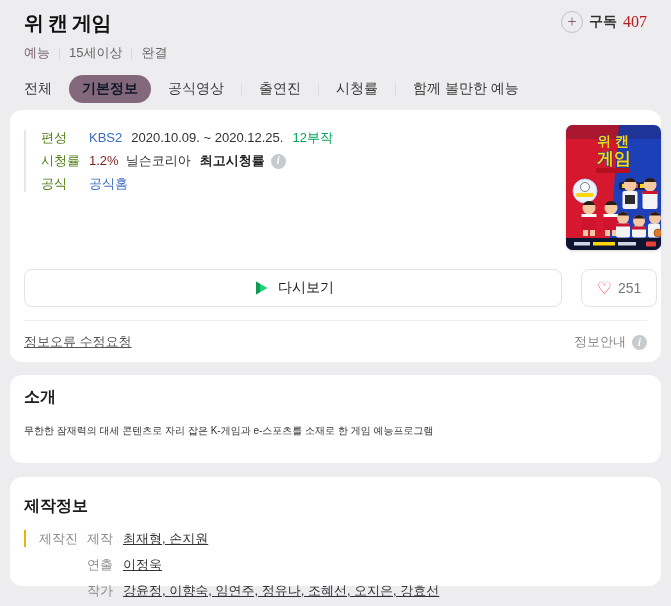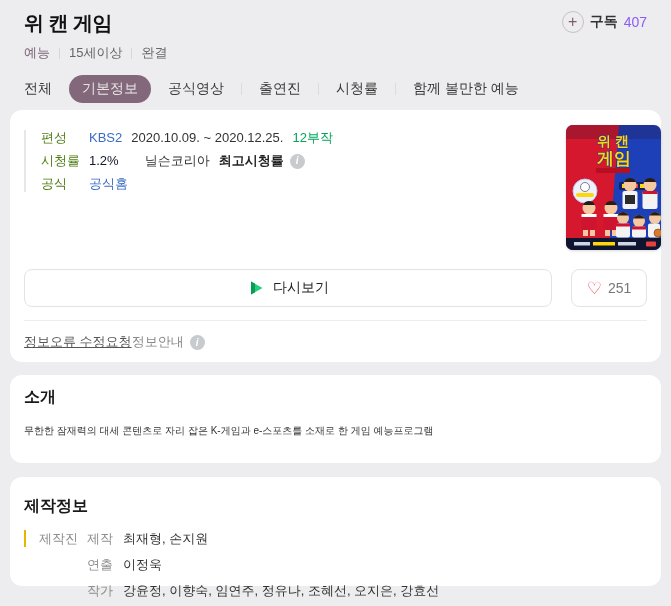--- a/index.html
+++ b/index.html
@@ -7,100 +7,100 @@
   body {
     font-family:"Liberation Sans","DejaVu Sans",sans-serif;
     background:#edecee;
     color:#222;
     overflow:hidden;
   }
   .page { width:671px; height:606px; overflow:hidden; }
 
   
   .header { padding:10px 24px 0 24px; }
-  .title-row { display:flex; justify-content:space-between; align-items:flex-start; }
+  .title-row { display:flex; justify-content:space-between; align-items:flex-start;font-family:Liberation Serif, serif; }
   .show-title { font-size:20px; font-weight:bold; color:#111; letter-spacing:-0.5px; }
   .subscribe { display:flex; align-items:center; gap:6px; cursor:pointer; margin-top:1px; }
   .plus-circle {
     width:22px; height:22px; border:1px solid #c9c0c9; border-radius:50%;
     color:#7d5c72; font-size:16px; line-height:20px; text-align:center; background:transparent;
   }
   .subscribe-label { font-size:14px; font-weight:bold; color:#333; }
-  .subscribe-count { font-size:14px; color:#8b5cf6; }
+  .subscribe-count { font-size:16px; color:#b91c1c; }
 
   .tags-row { display:flex; align-items:center; margin-top:7px; font-size:13px; color:#666; }
   .tag-genre { color:#7a6374; }
   .v-sep { width:1px; height:11px; background:#d9d4d9; margin:0 9px; }
 
   
   .tabs { display:flex; align-items:center; margin-top:13px; font-size:14px; color:#3a3a3a; }
   .tab { margin-right:17px; cursor:pointer; white-space:nowrap; }
   .tab-active {
-    background:#82687a; color:#e5e5e5; font-weight:normal;
+    background:#82687a; color:#0f172a; font-weight:bold;
     padding:5px 13px; border-radius:16px; margin-right:17px;
   }
   .tab-sep { width:1px; height:12px; background:#dcdcdc; margin-right:17px; }
 
   
   .card { background:#fff; border-radius:12px; margin:0 10px; }
   .card-main { margin-top:7px; position:relative; height:252px; padding:17px 14px 10px 14px; }
 
   .info-table { border-left:2px solid #eae5ea; padding-left:15px; margin-top:3px; width:500px; }
   .info-row { display:flex; align-items:center; font-size:13px; margin-bottom:7px; line-height:16px; }
   .info-label { width:48px; flex-shrink:0; color:#4d7c0f; }
   .link-blue { color:#3a6cc4; cursor:pointer; }
   .info-plain { color:#333; }
   .gap-r { margin-right:9px; }
   .txt-green { color:#03a35c; }
-  .txt-red { color:#0f172a; margin-right:26px; }
+  .txt-red { color:#7f1d1d; margin-right:7px; }
   .txt-bold { font-weight:bold; color:#222; }
   .info-icon {
     display:inline-flex; align-items:center; justify-content:center;
     width:15px; height:15px; border-radius:50%; background:#c7cbce; color:#fff;
     font-size:10px; font-weight:bold; margin-left:6px; cursor:pointer; font-style:italic;
   }
 
   .poster {
     position:absolute; top:15px; right:0; width:95px; height:125px;
     border-radius:7px; overflow:hidden; cursor:pointer;
     box-shadow:0 1px 3px rgba(0,0,0,0.15);
   }
 
-  .actions-row { position:absolute; left:14px; right:14px; top:159px; display:flex; gap:19px; height:38px; }
+  .actions-row { position:absolute; left:14px; right:4px; top:159px; display:flex; gap:19px; height:38px; }
   .replay-btn {
     flex:1; border:1px solid #e3e3e3; border-radius:8px; background:#fff;
     display:flex; align-items:center; justify-content:center; gap:8px;
     font-size:14px; color:#222; cursor:pointer;
   }
   .heart-btn {
     width:76px; border:1px solid #e3e3e3; border-radius:8px; background:#fff;
     display:flex; align-items:center; justify-content:center; gap:6px;
     font-size:14px; color:#777; cursor:pointer;
   }
   .heart-glyph { color:#ef4c63; font-size:17px; line-height:17px; }
 
   .card-divider { position:absolute; left:14px; right:14px; top:210px; height:1px; background:#ededed; }
-  .bottom-links { position:absolute; left:14px; right:14px; top:223px; display:flex; justify-content:flex-start; align-items:center; font-size:13px; }
+  .bottom-links { position:absolute; left:14px; right:14px; top:223px; display:flex; justify-content:space-between; align-items:center; font-size:13px; }
   .report-link { color:#555; text-decoration:underline; cursor:pointer; }
   .guide-wrap { display:flex; align-items:center; color:#888; }
 
   
   .card-intro { margin-top:13px; height:88px; padding:12px 14px; }
   .section-title { font-size:16px; font-weight:bold; color:#1a1a1a; }
   .intro-body { margin-top:13px; font-size:10px; color:#333; line-height:19px; }
 
   .card-prod { margin-top:14px; height:109px; padding:19px 14px; }
   .prod-table { display:flex; margin-top:13px; font-size:13px; }
   .prod-group-label {
     border-left:2px solid #eab308; padding-left:13px; color:#8d8d8d;
     width:63px; flex-shrink:0; height:17px;
   }
   .prod-row { display:flex; margin-bottom:9px; line-height:17px; }
   .prod-row-label { color:#8d8d8d; margin-right:10px; flex-shrink:0; }
-  .prod-row-value { color:#333; }
+  .prod-row-value { color:#333;text-decoration:underline; }
 </style>
 </head>
 <body>
 
 <div class="page">
 
   <div class="header">
     <div class="title-row">
       <h1 class="show-title">위 캔 게임</h1>
       <div class="subscribe">

